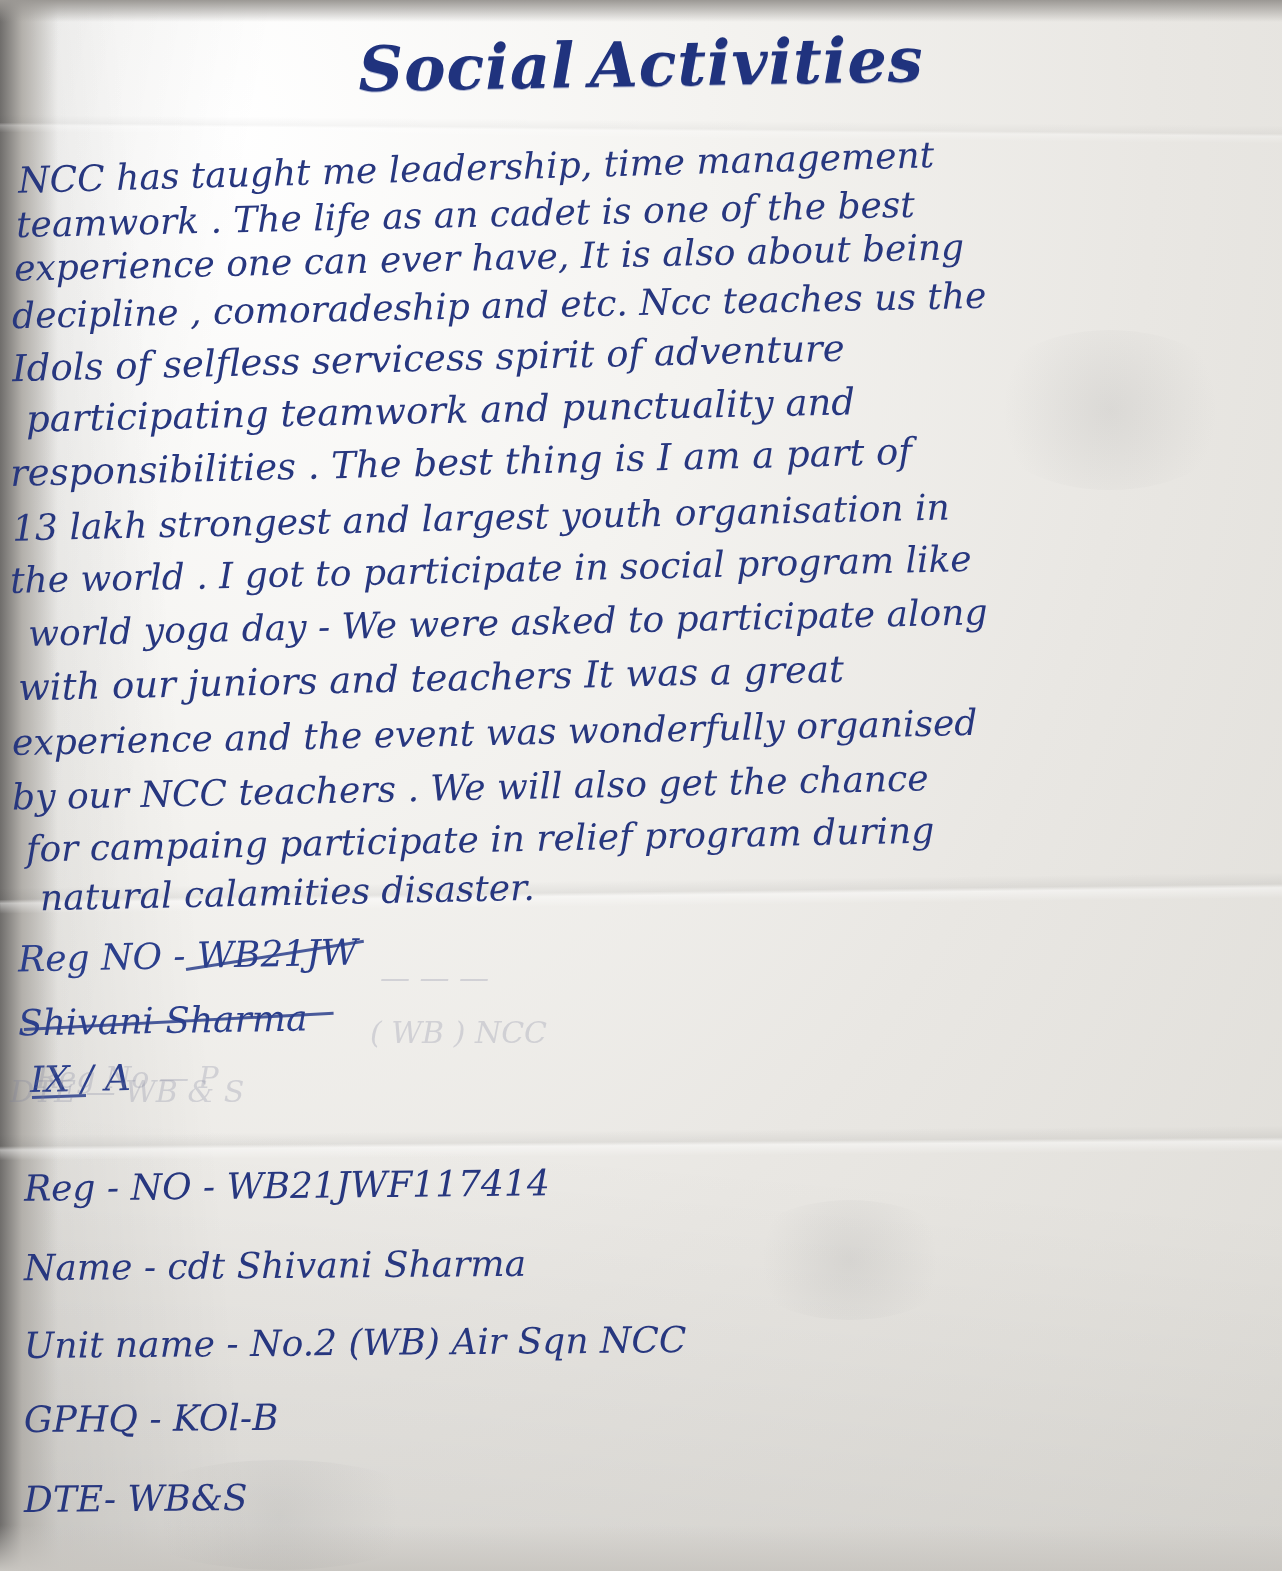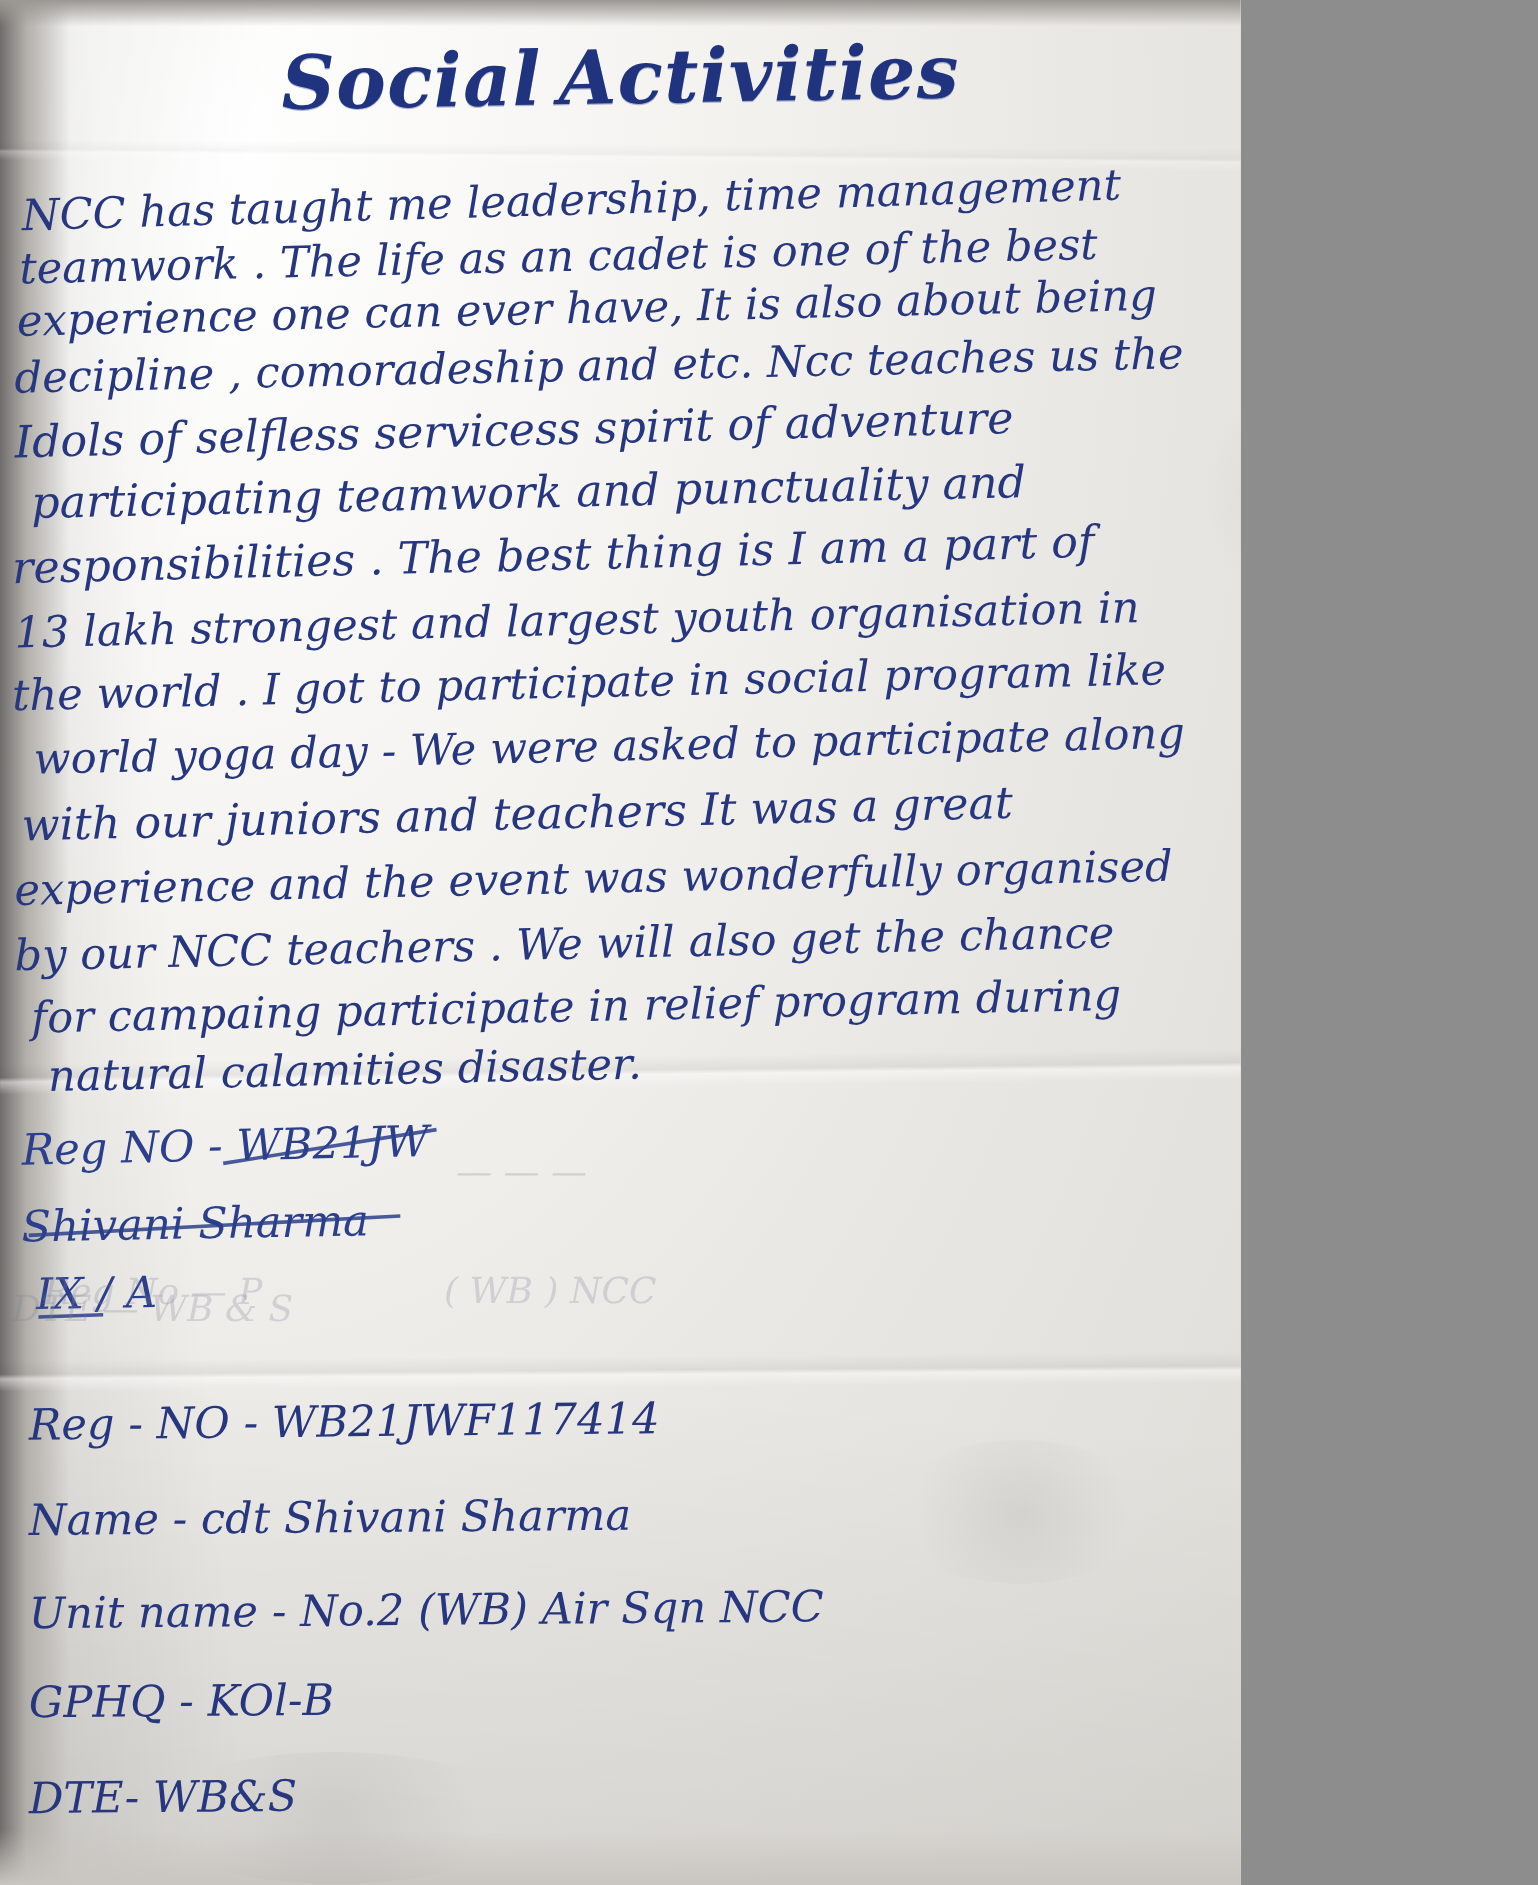--- a/index.html
+++ b/index.html
@@ -2,24 +2,24 @@
 <html><head>
 <meta charset="utf-8">
 <style>
   html, body {
     margin: 0;
     padding: 0;
     background: #8d8d8d;
   }
   #page {
     position: relative;
-    width: 1034px;
+    width: 1282px;
     height: 1571px;
     overflow: hidden;
-    background: #e5e5e5;
+    background: #bef264;
     font-family: "DejaVu Sans", sans-serif;
   }
   
   .paper {
     position: absolute;
     inset: 0;
     background:
       radial-gradient(ellipse at 18% 8%, #ffffff 0%, #f4f3f0 32%, #e9e7e3 62%, #dedcd7 100%);
   }
   .paper:after {
@@ -164,21 +164,21 @@
   <div class="body-line ink" style="top:875px;  left:40px;  transform: rotate(-1.2deg); font-size:36px;">natural  calamities  disaster.</div>
 
   <div class="sig-line" style="top:935px; left:18px; transform: rotate(-1.2deg);">Reg NO - WB21JW</div>
   <div class="strike" style="top:968px; left:186px; width:180px; transform: rotate(-9deg);"></div>
   <div class="sig-line" style="top:1000px; left:18px; transform: rotate(-1deg);">Shivani Sharma</div>
   <div class="strike" style="top:1028px; left:24px; width:310px; transform: rotate(-3deg);"></div>
   <div class="sig-line" style="top:1058px; left:30px; transform: rotate(-1deg);">IX / A</div>
   <div class="strike" style="top:1096px; left:32px; width:54px; transform: rotate(-2deg);"></div>
 
   <div class="ghost" style="top:960px; left:380px;">— — —</div>
-  <div class="ghost" style="top:1059px; left:370px;">( WB )   NCC</div>
+  <div class="ghost" style="top:1015px; left:370px;">( WB )   NCC</div>
   <div class="ghost" style="top:1060px; left:36px;">Reg  No  —  P</div>
   <div class="ghost" style="top:1074px; left:10px;font-style:italic;">DTE  —   WB &amp; S</div>
 
   <div class="foot-line" style="top:1165px; left:24px; transform: rotate(-0.6deg);">Reg - NO - WB21JWF117414</div>
   <div class="foot-line" style="top:1245px; left:24px; transform: rotate(-0.5deg);">Name - cdt Shivani Sharma</div>
   <div class="foot-line" style="top:1322px; left:24px; transform: rotate(-0.5deg);">Unit name - No.2 (WB) Air Sqn NCC</div>
   <div class="foot-line" style="top:1398px; left:24px; transform: rotate(-0.5deg);">GPHQ -  KOl-B</div>
   <div class="foot-line" style="top:1478px; left:24px; transform: rotate(-0.5deg);">DTE-  WB&amp;S</div>
 </div>
 

